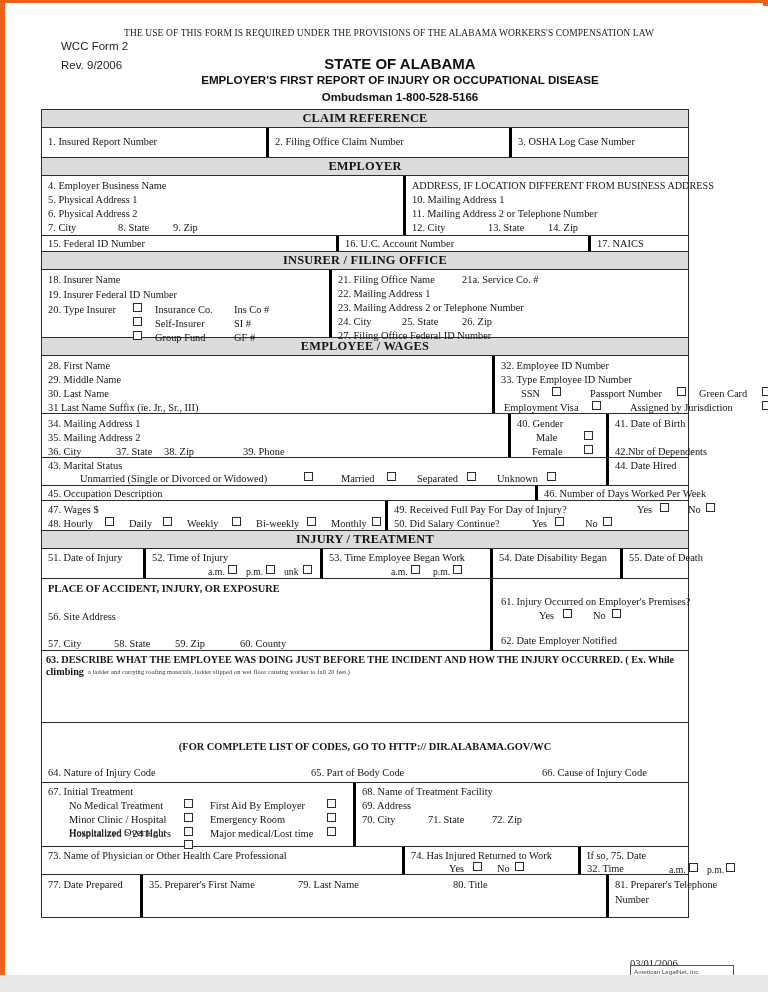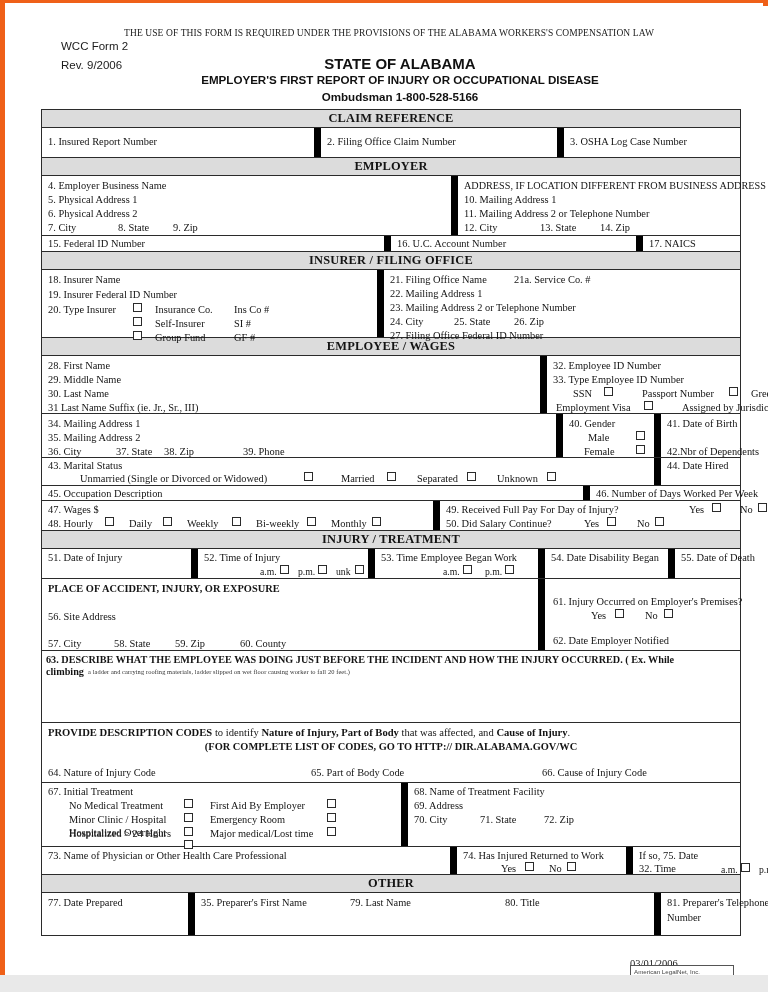--- a/index.html
+++ b/index.html
@@ -48,39 +48,39 @@
     position:absolute;left:140px;top:67px;width:500px;text-align:center;
     font-family:"Liberation Sans", sans-serif;font-weight:bold;font-size:11.6px;color:#111;
   }
   .omb{
     position:absolute;left:180px;top:84px;width:420px;text-align:center;
     font-family:"Liberation Sans", sans-serif;font-weight:bold;font-size:11.6px;color:#111;
   }
 
   
   .form{
-    position:absolute;left:31px;top:103px;width:700px;
+    position:absolute;left:31px;top:103px;width:648px;
     border:1px solid #2b2b2b;
     box-sizing:border-box;
     color:#141414;
   }
   .band{
     background:#dcdcdc;
     border-bottom:1px solid #2b2b2b;
     text-align:center;
     font-weight:bold;
     font-size:12.4px;
     line-height:14px;
     padding:1px 0 2px 0;
     letter-spacing:.2px;
   }
   .row{position:relative;border-bottom:1px solid #2b2b2b;box-sizing:border-box;}
   .row:last-child{border-bottom:none;}
   .cell{position:absolute;top:0;bottom:0;box-sizing:border-box;}
-  .vl{border-left:7px solid #000000;margin-left:48px;}
+  .vl{border-left:3px solid #000000;}
   .lbl{
     position:absolute;
     font-size:10.4px;
     line-height:11px;
     white-space:nowrap;
   }
   .lbl.sm{font-size:9.7px;}
   .lbl.b{font-weight:bold;}
   .lbl.cap{font-size:10.2px;}
 
@@ -357,21 +357,20 @@
         </div>
       </div>
 
       <div class="row desc63">
         <span class="d63a">63. DESCRIBE WHAT THE EMPLOYEE WAS DOING JUST BEFORE THE INCIDENT AND HOW THE INJURY OCCURRED. ( Ex. While</span>
         <span class="d63b">climbing</span>
         <span class="d63c">a ladder and carrying roofing materials, ladder slipped on wet floor causing worker to fall 20 feet.)</span>
       </div>
 
       <div class="row codes">
-        <span class="c1"><b>PROVIDE DESCRIPTION CODES</b><span> to identify </span><b>Nature of Injury, Part of Body</b><span> that was affected, and </span><b>Cause of Injury</b><span>.</span></span>
         <span class="c2">(FOR COMPLETE LIST OF CODES, GO TO HTTP:// DIR.ALABAMA.GOV/WC</span>
         <span class="lbl" style="left:6px;top:44px;">64. Nature of Injury Code</span>
         <span class="lbl" style="left:269px;top:44px;">65.  Part of Body Code</span>
         <span class="lbl" style="left:500px;top:44px;">66.  Cause of Injury Code</span>
       </div>
 
       <div class="row" style="height:64px;">
         <div class="cell" style="left:0;width:311px;">
           <span class="lbl" style="left:6px;top:3px;">67. Initial Treatment</span>
 
@@ -414,21 +413,20 @@
         <div class="cell vl" style="left:536px;right:0;">
           <span class="lbl" style="left:6px;top:3px;">If so,  75. Date</span>
           <span class="lbl" style="left:6px;top:16px;">32. Time</span>
           <span class="lbl sm" style="left:88px;top:17px;">a.m.</span>
           <span class="cb" style="left:108px;top:16px;"></span>
           <span class="lbl sm" style="left:126px;top:17px;">p.m.</span>
           <span class="cb" style="left:145px;top:16px;"></span>
         </div>
       </div>
 
-      <div class="band">OTHER</div>
       <div class="row" style="height:42px;border-bottom:none;">
         <div class="cell" style="left:0;width:98px;">
           <span class="lbl" style="left:6px;top:4px;">77. Date Prepared</span>
         </div>
         <div class="cell vl" style="left:98px;width:466px;">
           <span class="lbl" style="left:6px;top:4px;">35. Preparer's First Name</span>
           <span class="lbl" style="left:155px;top:4px;">79. Last Name</span>
           <span class="lbl" style="left:310px;top:4px;">80. Title</span>
         </div>
         <div class="cell vl" style="left:564px;right:0;">

